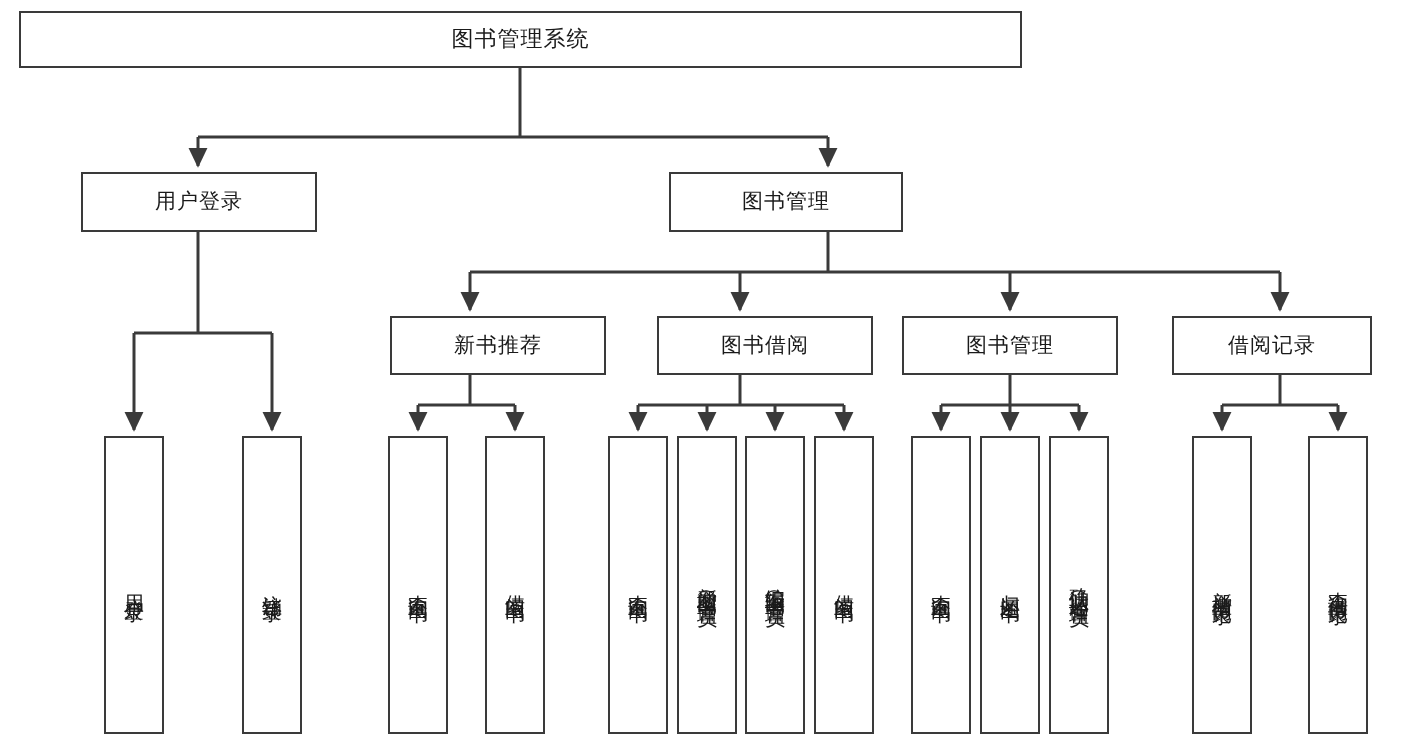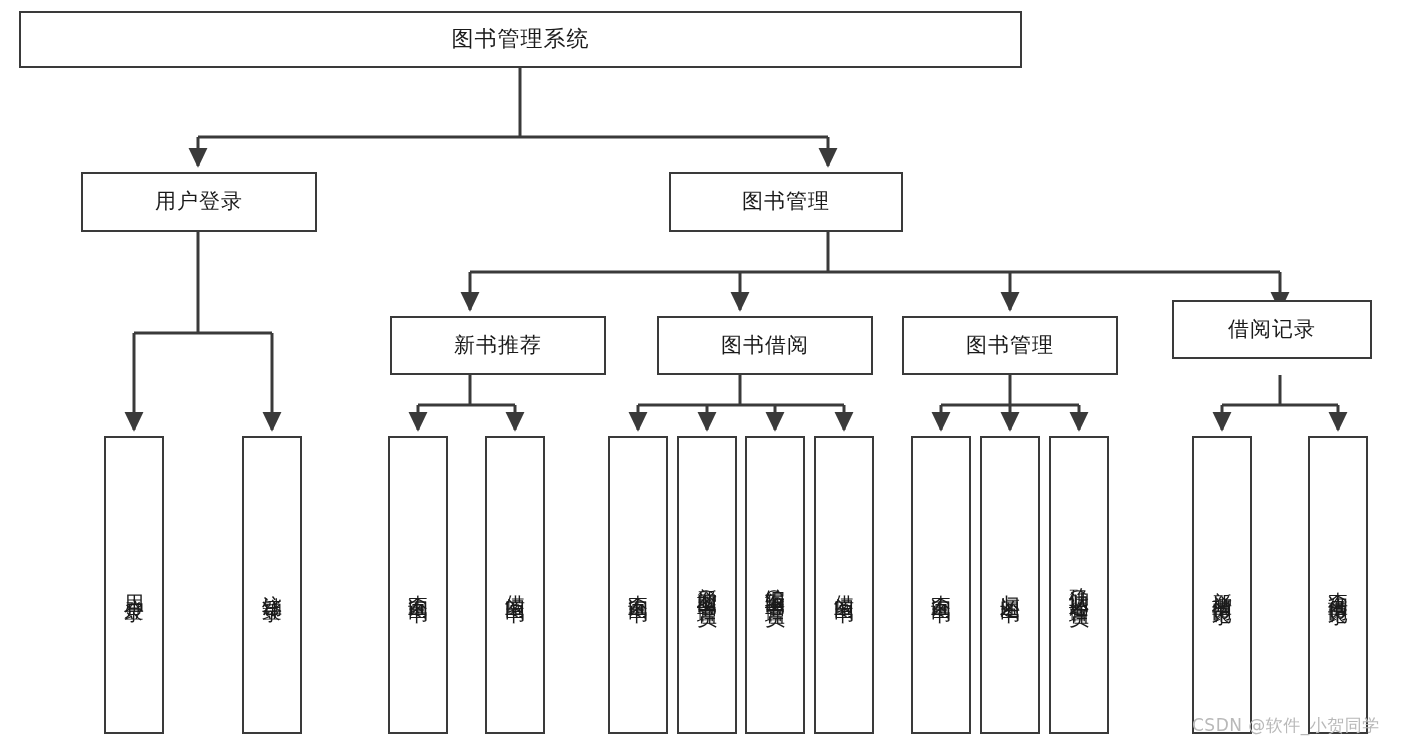--- a/index.html
+++ b/index.html
@@ -126,21 +126,21 @@
   </svg>
 
   <div class="node horiz root" style="left:19px; top:11px; width:1003px; height:57px;">图书管理系统</div>
 
   <div class="node horiz" style="left:81px; top:172px; width:236px; height:60px;">用户登录</div>
   <div class="node horiz" style="left:669px; top:172px; width:234px; height:60px;text-align:right;">图书管理</div>
 
   <div class="node horiz" style="left:362px; top:316px; width:216px; height:59px;margin-left:28px;">新书推荐</div>
   <div class="node horiz" style="left:632px; top:316px; width:216px; height:59px;margin-left:25px;">图书借阅</div>
   <div class="node horiz" style="left:902px; top:316px; width:216px; height:59px;">图书管理</div>
-  <div class="node horiz" style="left:1172px; top:300px; width:200px; height:59px;">借阅记录</div>
+  <div class="node horiz" style="left:1172px; top:316px; width:200px; height:59px;">借阅记录</div>
 
   <div class="node vert" style="left:104px; top:436px; width:60px; height:298px;">
     <span class="vlabel">用户登录</span>
   </div>
   <div class="node vert" style="left:242px; top:436px; width:60px; height:298px;">
     <span class="vlabel">注销登录</span>
   </div>
 
   <div class="node vert" style="left:388px; top:436px; width:60px; height:298px;">
     <span class="vlabel">查询图书</span>
@@ -172,15 +172,14 @@
     <span class="vlabel">确认归还（管理员）</span>
   </div>
 
   <div class="node vert" style="left:1192px; top:436px; width:60px; height:298px;">
     <span class="vlabel">新增借阅记录</span>
   </div>
   <div class="node vert" style="left:1308px; top:436px; width:60px; height:298px;">
     <span class="vlabel">查询借阅记录</span>
   </div>
 
-  <div class="watermark" style="left:1192px; top:714px;">CSDN @软件_小贺同学</div>
 
 </div>
 
 </body></html>

